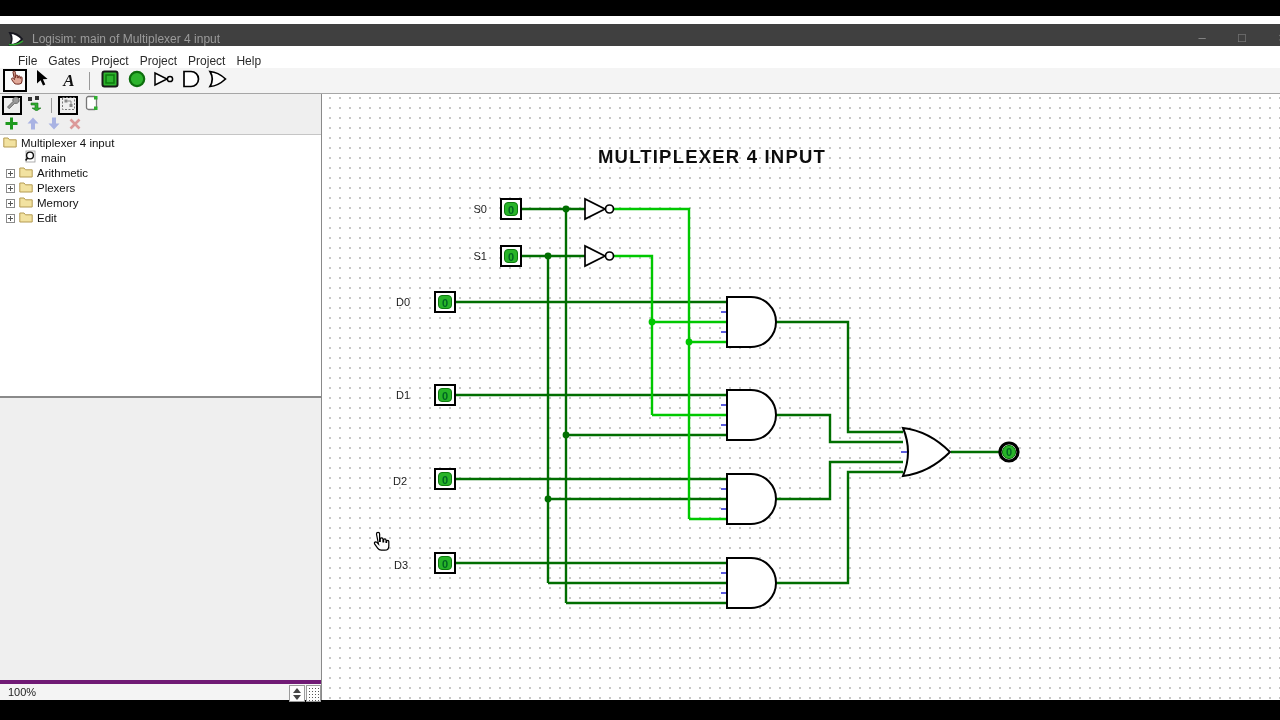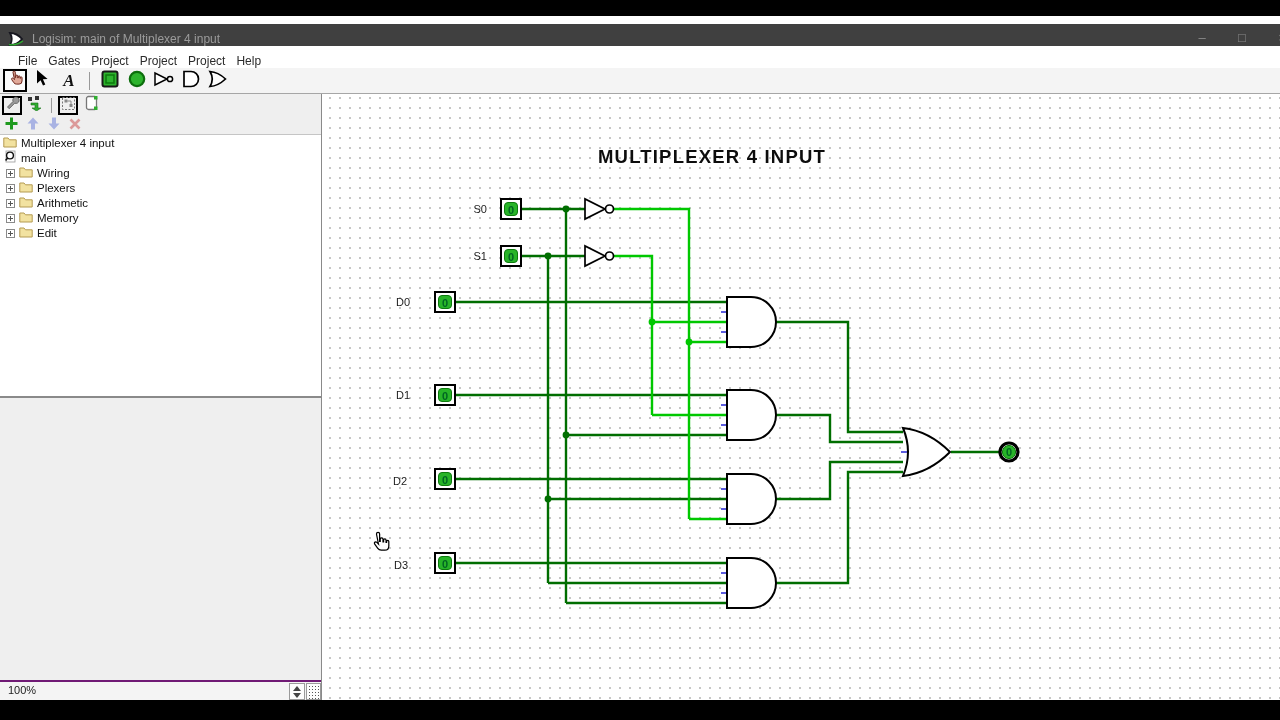--- a/index.html
+++ b/index.html
@@ -32,25 +32,25 @@
   .pbtn.sel{border:2px solid #000;}
   .psep{width:1px;height:15px;background:#999;margin:0 6px 0 3px;}
   .actbar{position:absolute;left:0;top:22px;width:100%;height:18px;display:flex;align-items:center;padding-left:3px;box-sizing:border-box;}
   .abtn{width:17px;height:15px;display:flex;align-items:center;justify-content:center;margin-right:4px;}
 
   .tree{position:absolute;left:0;top:40px;width:100%;height:262px;background:#fff;border-top:1px solid #c5c5c5;font-size:11.5px;color:#111;overflow:hidden;}
   .trow{height:15px;display:flex;align-items:center;}
   .trow .lbl{margin-left:4px;white-space:nowrap;}
   .expbox{width:9px;height:9px;margin-left:6px;flex:none;}
   .ticon{flex:none;}
-  .ind1{padding-left:4px;}
+  .ind1{padding-left:24px;}
 
   .hdivider{position:absolute;left:0;top:302px;width:100%;height:2px;background:#8a8a8a;}
   .attrpanel{position:absolute;left:0;top:304px;width:100%;height:282px;background:#efefef;}
-  .statusbar{position:absolute;left:0;top:586px;width:100%;height:20px;background:#f4f4f4;border-top:2px solid #701a75;box-sizing:border-box;}
+  .statusbar{position:absolute;left:0;top:586px;width:100%;height:20px;background:#f4f4f4;border-top:4px solid #701a75;box-sizing:border-box;}
   .zoomval{position:absolute;left:8px;top:2px;font-size:11px;color:#222;}
   .spinner{position:absolute;right:16px;top:1px;width:16px;height:17px;border:1px solid #9a9a9a;background:#fdfdfd;display:flex;flex-direction:column;align-items:center;justify-content:center;box-sizing:border-box;}
   .spinner .tri{width:0;height:0;border-left:4px solid transparent;border-right:4px solid transparent;}
   .tri.up{border-bottom:5px solid #444;margin-bottom:2px;}
   .tri.dn{border-top:5px solid #444;}
   .gridbtn{position:absolute;right:0;top:1px;width:15px;height:17px;border:1px solid #9a9a9a;box-sizing:border-box;
      background-color:#fdfdfd;background-image:radial-gradient(circle,#555 0.8px,transparent 1px);background-size:3px 3px;background-position:1px 1px;}
 
   
   .canvas{position:absolute;left:322px;top:78px;width:958px;height:606px;background-color:#fff;
@@ -254,49 +254,35 @@
           <svg width="9" height="9" viewBox="0 0 9 9">
               <rect x="0.5" y="0.5" width="8" height="8" fill="#fff" stroke="#8a8a8a"></rect>
               <path d="M2 4.5 H7 M4.5 2 V7" stroke="#555" stroke-width="1"></path>
             </svg>
         </span>
         <span class="ticon" style="margin-left:4px;">
           <svg width="14" height="12" viewBox="0 0 14 12">
               <path d="M0.8 2 H5 L6.5 3.8 H13.2 V11 H0.8 Z" fill="#f2e2a0" stroke="#b49b52" stroke-width="1"></path>
             </svg>
         </span>
-        <span class="lbl">Wiring</span>
+        <span class="lbl">Arithmetic</span>
       </div>
       <div class="trow">
         <span class="expbox">
           <svg width="9" height="9" viewBox="0 0 9 9">
               <rect x="0.5" y="0.5" width="8" height="8" fill="#fff" stroke="#8a8a8a"></rect>
               <path d="M2 4.5 H7 M4.5 2 V7" stroke="#555" stroke-width="1"></path>
             </svg>
         </span>
         <span class="ticon" style="margin-left:4px;">
           <svg width="14" height="12" viewBox="0 0 14 12">
               <path d="M0.8 2 H5 L6.5 3.8 H13.2 V11 H0.8 Z" fill="#f2e2a0" stroke="#b49b52" stroke-width="1"></path>
             </svg>
         </span>
         <span class="lbl">Plexers</span>
-      </div>
-      <div class="trow">
-        <span class="expbox">
-          <svg width="9" height="9" viewBox="0 0 9 9">
-              <rect x="0.5" y="0.5" width="8" height="8" fill="#fff" stroke="#8a8a8a"></rect>
-              <path d="M2 4.5 H7 M4.5 2 V7" stroke="#555" stroke-width="1"></path>
-            </svg>
-        </span>
-        <span class="ticon" style="margin-left:4px;">
-          <svg width="14" height="12" viewBox="0 0 14 12">
-              <path d="M0.8 2 H5 L6.5 3.8 H13.2 V11 H0.8 Z" fill="#f2e2a0" stroke="#b49b52" stroke-width="1"></path>
-            </svg>
-        </span>
-        <span class="lbl">Arithmetic</span>
       </div>
       <div class="trow">
         <span class="expbox">
           <svg width="9" height="9" viewBox="0 0 9 9">
               <rect x="0.5" y="0.5" width="8" height="8" fill="#fff" stroke="#8a8a8a"></rect>
               <path d="M2 4.5 H7 M4.5 2 V7" stroke="#555" stroke-width="1"></path>
             </svg>
         </span>
         <span class="ticon" style="margin-left:4px;">
           <svg width="14" height="12" viewBox="0 0 14 12">

